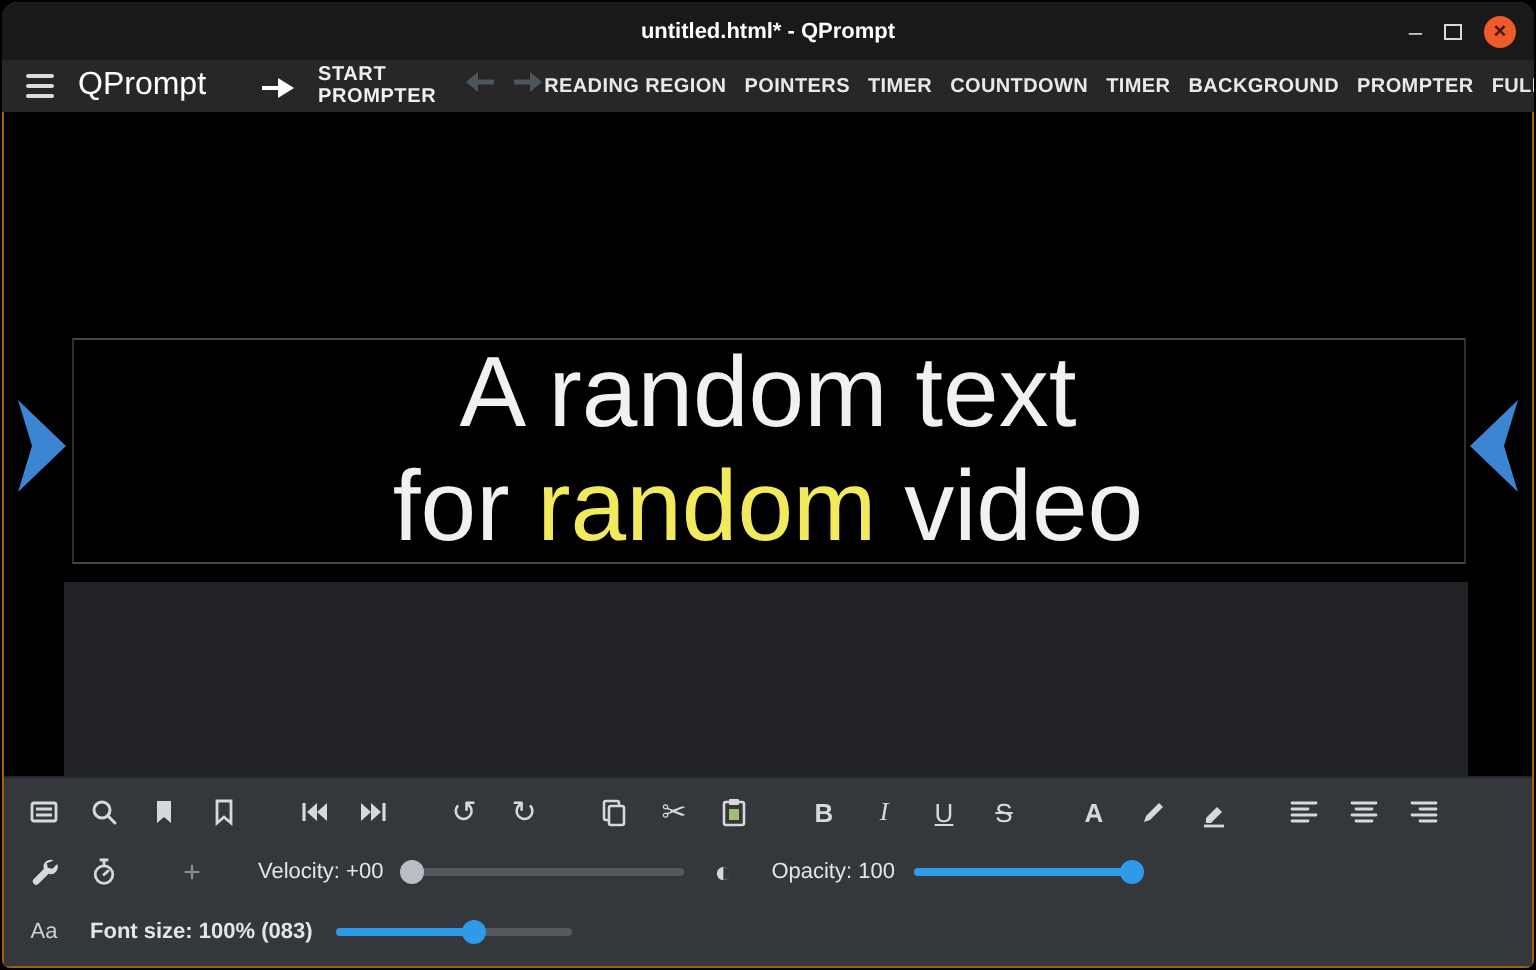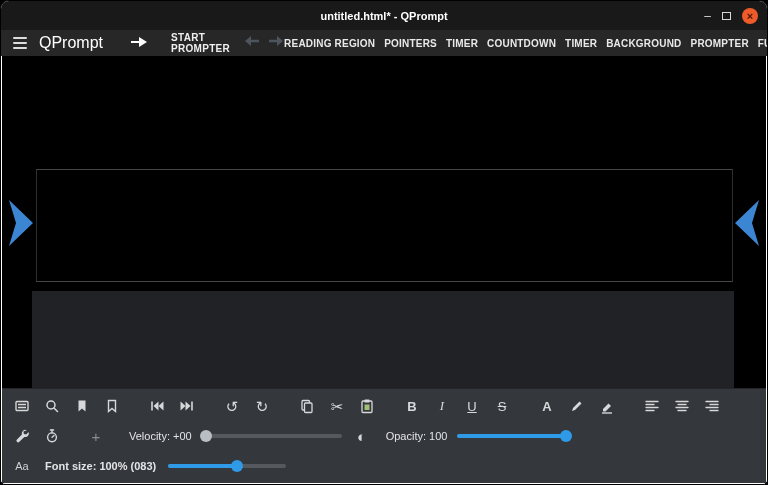--- a/index.html
+++ b/index.html
@@ -1,36 +1,36 @@
 <!DOCTYPE html>
 <html><head>
 <meta charset="utf-8">
 <style>
   * { box-sizing: border-box; margin: 0; padding: 0; }
   html,body { width:768px; height:485px; background:#000; font-family:"Liberation Sans", sans-serif; }
-  .window{ position:relative; width:768px; height:485px; background:#ffffff;
+  .window{ position:relative; width:768px; height:485px; background:#a16207;
            border:1px solid #000; border-radius:9px 9px 5px 5px; overflow:hidden; }
 
   
   .titlebar{ position:absolute; top:0; left:0; right:0; height:29px; background:#191919;
              display:flex; align-items:center; justify-content:center; }
   .title-text{ color:#fff; font-size:11px; font-weight:bold; }
   .win-controls{ position:absolute; right:9px; top:0; height:29px; display:flex; align-items:center; gap:11px; }
   .min-glyph{ color:#d8d8d8; font-size:12px; line-height:1; cursor:default; }
   .max-box{ width:9px; height:8px; border:1px solid #d8d8d8; display:inline-block; }
   .close-btn{ width:16px; height:16px; border-radius:50%; background:#ec5b29; color:#471506;
               font-size:11px; font-weight:bold; display:flex; align-items:center; justify-content:center; }
 
   
   .menubar{ position:absolute; top:29px; left:0; right:0; height:26px; background:#272727;
             display:flex; align-items:center; padding:0 12px 0 10px; color:#ececec; }
   .hamburger{ display:flex; flex-direction:column; gap:3px; margin-right:10px; padding:4px 2px; }
   .hamburger span{ display:block; width:14px; height:2px; background:#dcdcdc; border-radius:1px; }
   .app-name{ font-size:16px; color:#fff; margin-right:26px; }
-  .start-btn{ display:flex; align-items:center; gap:23px; font-size:10px; font-weight:bold;
+  .start-btn{ display:flex; align-items:flex-end; gap:11px; font-size:10px; font-weight:bold;
               letter-spacing:.3px; color:#f0f0f0; }
   .nav-arrows{ display:flex; align-items:center; gap:6px; margin-left:14px; }
   .menu-items{ margin-left:auto; display:flex; align-items:center; gap:9px; font-size:10px;
                font-weight:bold; letter-spacing:.2px; }
   .menu-items .mi{ white-space:nowrap; flex-shrink:0; color:#e9e9e9; }
 
   
   .stage{ position:absolute; top:55px; left:1px; right:1px; height:335px; background:#000; overflow:hidden; }
   .editor-panel{ position:absolute; left:30px; right:32px; top:235px; height:99px; background:#212225; }
   .reading-region{ position:absolute; left:34px; right:33px; top:113px; height:113px;
@@ -117,20 +117,21 @@
       <span class="mi">TIMER</span>
       <span class="mi">BACKGROUND</span>
       <span class="mi">PROMPTER</span>
       <span class="mi">FULLSCREEN</span>
     </div>
   </div>
 
   <div class="stage">
     <div class="editor-panel"></div>
     <div class="reading-region"></div>
+    <div class="prompt-text"><span>A random text</span><br><span>for </span><span style="color:#f2ea5c;">random</span><span> video</span></div>
     <div class="pointer left">
       <svg width="26" height="46" viewBox="0 0 26 46">
           <polygon points="0,0 24,23 0,46 7,23" fill="#3c85d2"></polygon>
         </svg>
     </div>
     <div class="pointer right">
       <svg width="26" height="46" viewBox="0 0 26 46">
           <polygon points="26,0 2,23 26,46 19,23" fill="#3c85d2"></polygon>
         </svg>
     </div>

